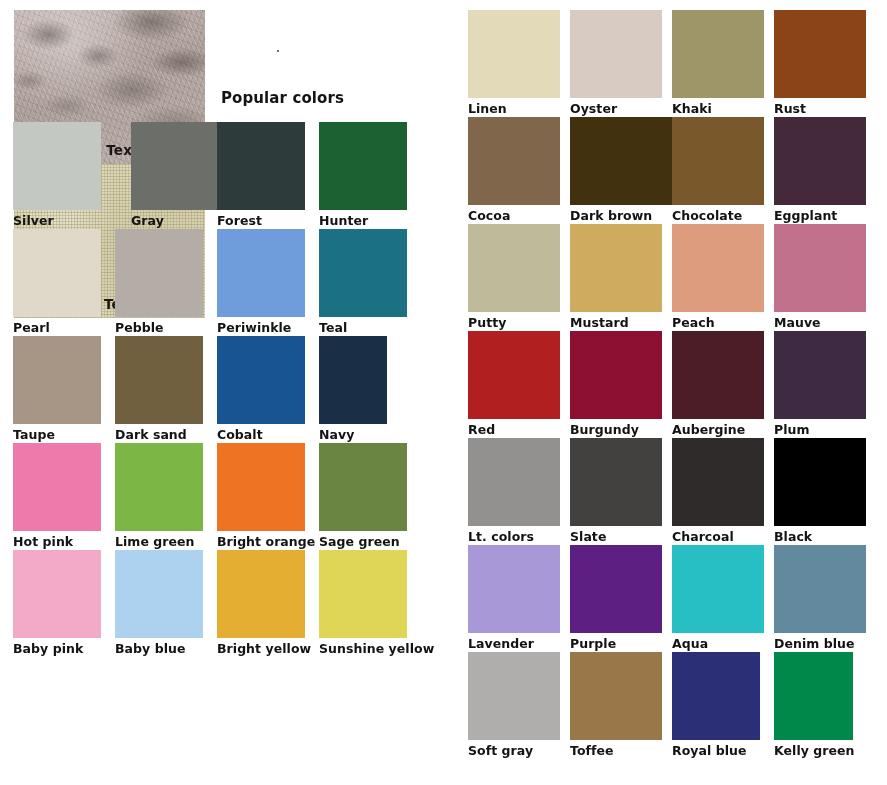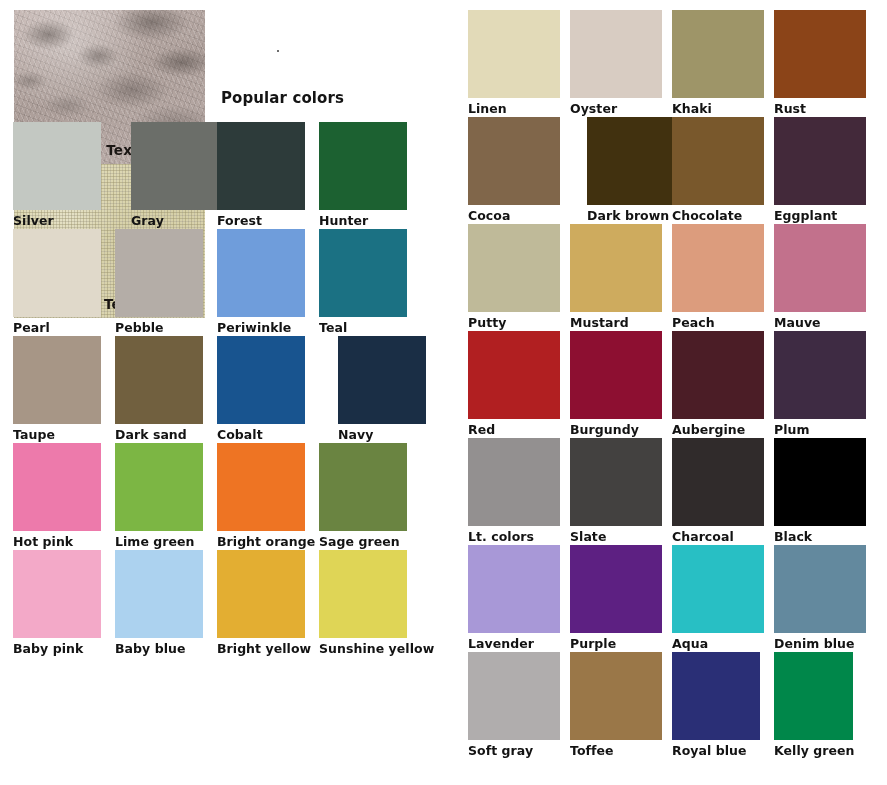--- a/index.html
+++ b/index.html
@@ -168,21 +168,21 @@
       <span class="swatch-label">Taupe</span>
     </div>
     <div class="swatch-cell" style="left: 102px; top: 336px; width: 88px;">
       <span class="swatch-chip" style="height: 88px; background-color: rgb(113, 96, 63);"></span>
       <span class="swatch-label">Dark sand</span>
     </div>
     <div class="swatch-cell" style="left: 204px; top: 336px; width: 88px;">
       <span class="swatch-chip" style="height: 88px; background-color: rgb(24, 84, 143);"></span>
       <span class="swatch-label">Cobalt</span>
     </div>
-    <div class="swatch-cell" style="left: 306px; top: 336px; width: 88px; margin-left: 19px;">
+    <div class="swatch-cell" style="left: 306px; top: 336px; width: 68px;">
       <span class="swatch-chip" style="height: 88px; background-color: rgb(26, 46, 69);"></span>
       <span class="swatch-label">Navy</span>
     </div>
     <div class="swatch-cell" style="left: 0px; top: 443px; width: 88px;">
       <span class="swatch-chip" style="height: 88px; background-color: rgb(237, 122, 171);"></span>
       <span class="swatch-label">Hot pink</span>
     </div>
     <div class="swatch-cell" style="left: 102px; top: 443px; width: 88px;">
       <span class="swatch-chip" style="height: 88px; background-color: rgb(124, 182, 68);"></span>
       <span class="swatch-label">Lime green</span>
@@ -226,21 +226,21 @@
       <span class="swatch-label">Khaki</span>
     </div>
     <div class="swatch-cell" style="left: 306px; top: 10px; width: 92px;">
       <span class="swatch-chip" style="height: 88px; background-color: rgb(139, 68, 24);"></span>
       <span class="swatch-label">Rust</span>
     </div>
     <div class="swatch-cell" style="left: 0px; top: 117px; width: 92px;">
       <span class="swatch-chip" style="height: 88px; background-color: rgb(128, 102, 74);"></span>
       <span class="swatch-label">Cocoa</span>
     </div>
-    <div class="swatch-cell" style="left: 119px; top: 117px; width: 104px;">
+    <div class="swatch-cell" style="left: 102px; top: 117px; width: 104px;">
       <span class="swatch-chip" style="height: 88px; background-color: rgb(65, 49, 15);"></span>
       <span class="swatch-label">Dark brown</span>
     </div>
     <div class="swatch-cell" style="left: 204px; top: 117px; width: 92px;">
       <span class="swatch-chip" style="height: 88px; background-color: rgb(121, 88, 44);"></span>
       <span class="swatch-label">Chocolate</span>
     </div>
     <div class="swatch-cell" style="left: 306px; top: 117px; width: 92px;">
       <span class="swatch-chip" style="height: 88px; background-color: rgb(67, 41, 58);"></span>
       <span class="swatch-label">Eggplant</span>

